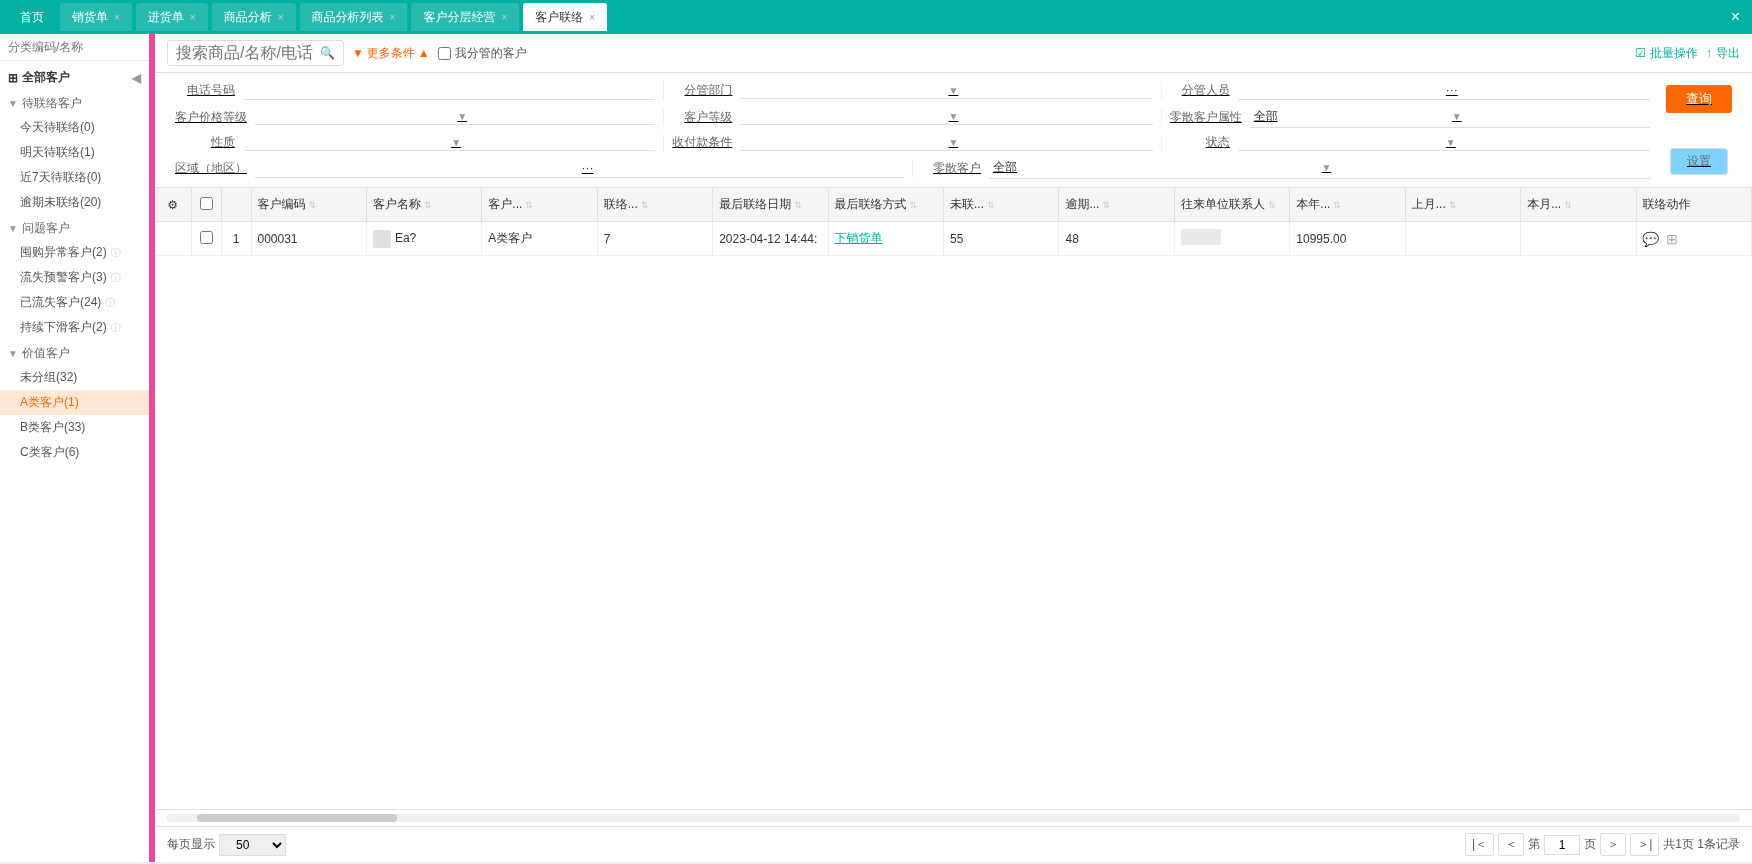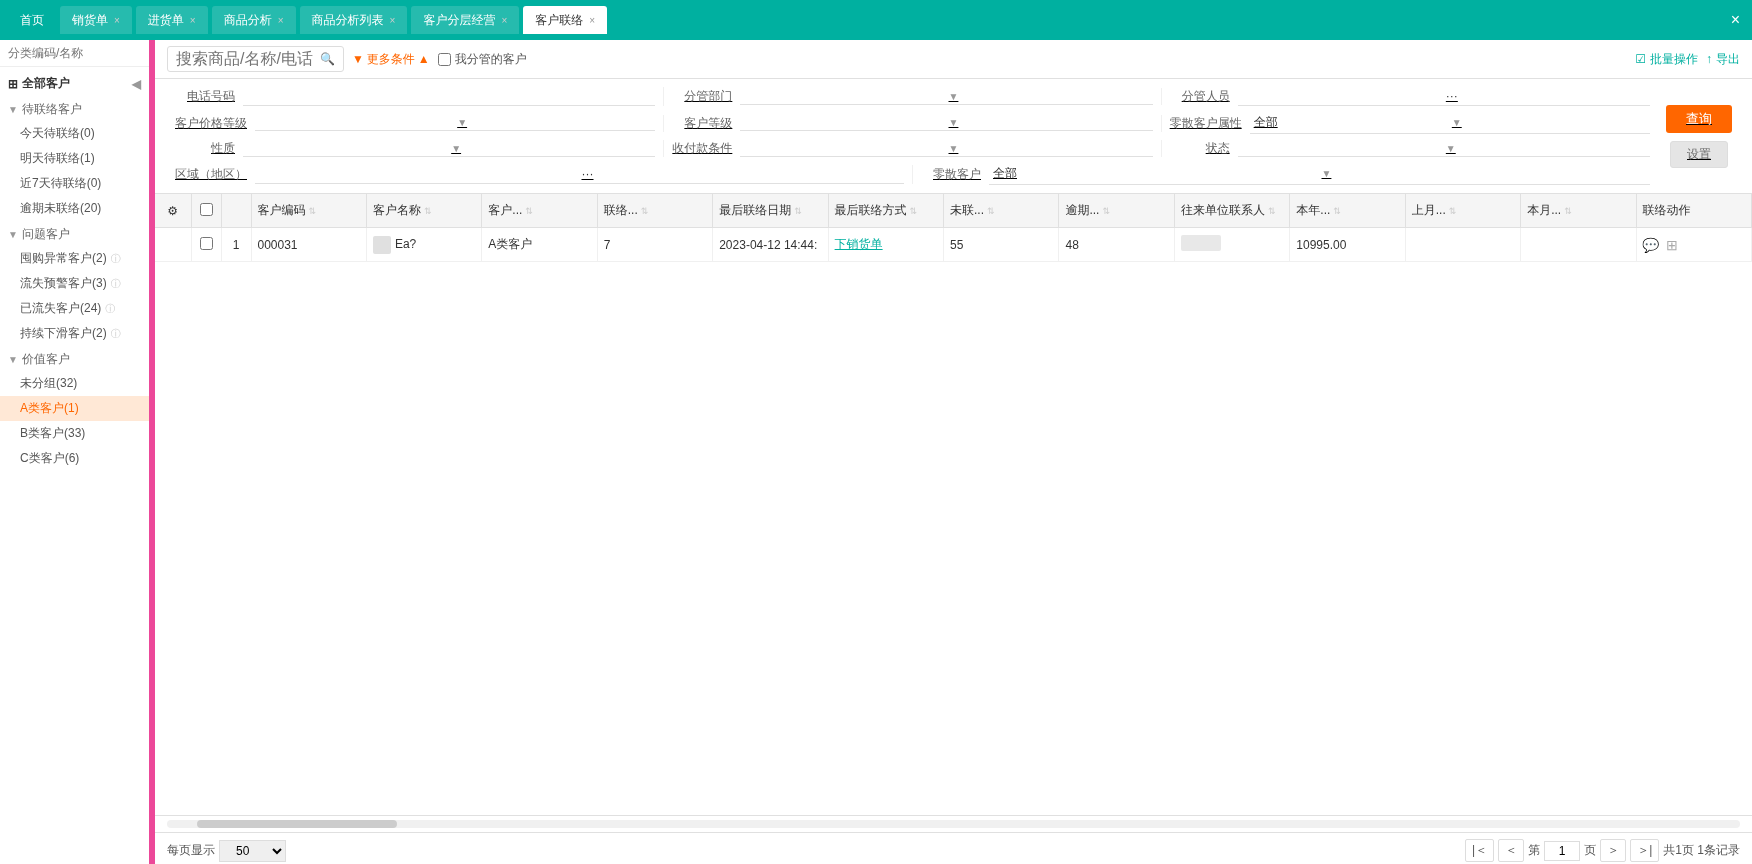--- a/index.html
+++ b/index.html
@@ -1,21 +1,21 @@
 <!DOCTYPE html>
 <html><head>
   <meta charset="utf-8">
   <style>
     * { box-sizing: border-box; margin: 0; padding: 0; font-family: 'Microsoft YaHei', Arial, sans-serif; font-size: 12px; }
     body { background: #f0f0f0; overflow: hidden; width: 1752px; height: 864px; }
     
     
     .top-nav {
       display: flex; align-items: center;
-      background: #00b0a0; height: 40px;
+      background: #00b0a0; height: 34px;
       padding: 0 8px; gap: 4px;
     }
     .nav-tab {
       display: flex; align-items: center;
       padding: 0 12px; height: 28px;
       background: rgba(255,255,255,0.15);
       color: #fff; border-radius: 3px 3px 0 0;
       cursor: pointer; gap: 6px; white-space: nowrap;
     }
     .nav-tab.home { background: transparent; }
@@ -140,21 +140,21 @@
     .filter-select span { flex: 1; color: #333; }
     .filter-select .arrow { color: #999; font-size: 10px; }
     .filter-dots { color: #999; cursor: pointer; }
     .btn-query {
       background: #ff6600; color: #fff;
       border: none; border-radius: 3px;
       padding: 5px 20px; cursor: pointer;
       font-size: 13px;
     }
     .btn-settings {
-      background: #e5e5e5; color: #666;
+      background: #7dd3fc; color: #666;
       border: 1px solid #ddd; border-radius: 3px;
       padding: 4px 16px; cursor: pointer;
       font-size: 12px; margin-top: 4px;
     }
 
     
     .table-area {
       flex: 1; overflow: auto; background: #fff;
       margin: 0;
     }
@@ -430,21 +430,21 @@
             </div>
             <div class="filter-cell">
               <span class="filter-label">零散客户</span>
               <div class="filter-select">
                 <span>全部</span>
                 <span class="arrow">▼</span>
               </div>
             </div>
           </div>
         </div>
-        <div style="display:flex;flex-direction:column;align-items:center;justify-content:center;padding:4px 8px;gap:4px;">
+        <div style="display:flex;flex-direction:column;align-items:center;justify-content:space-between;padding:4px 8px;gap:4px;">
           <button class="btn-query">查询</button>
           <button class="btn-settings">设置</button>
         </div>
       </div>
     </div>
 
     <div class="table-area">
       <table>
         <thead>
           <tr>

